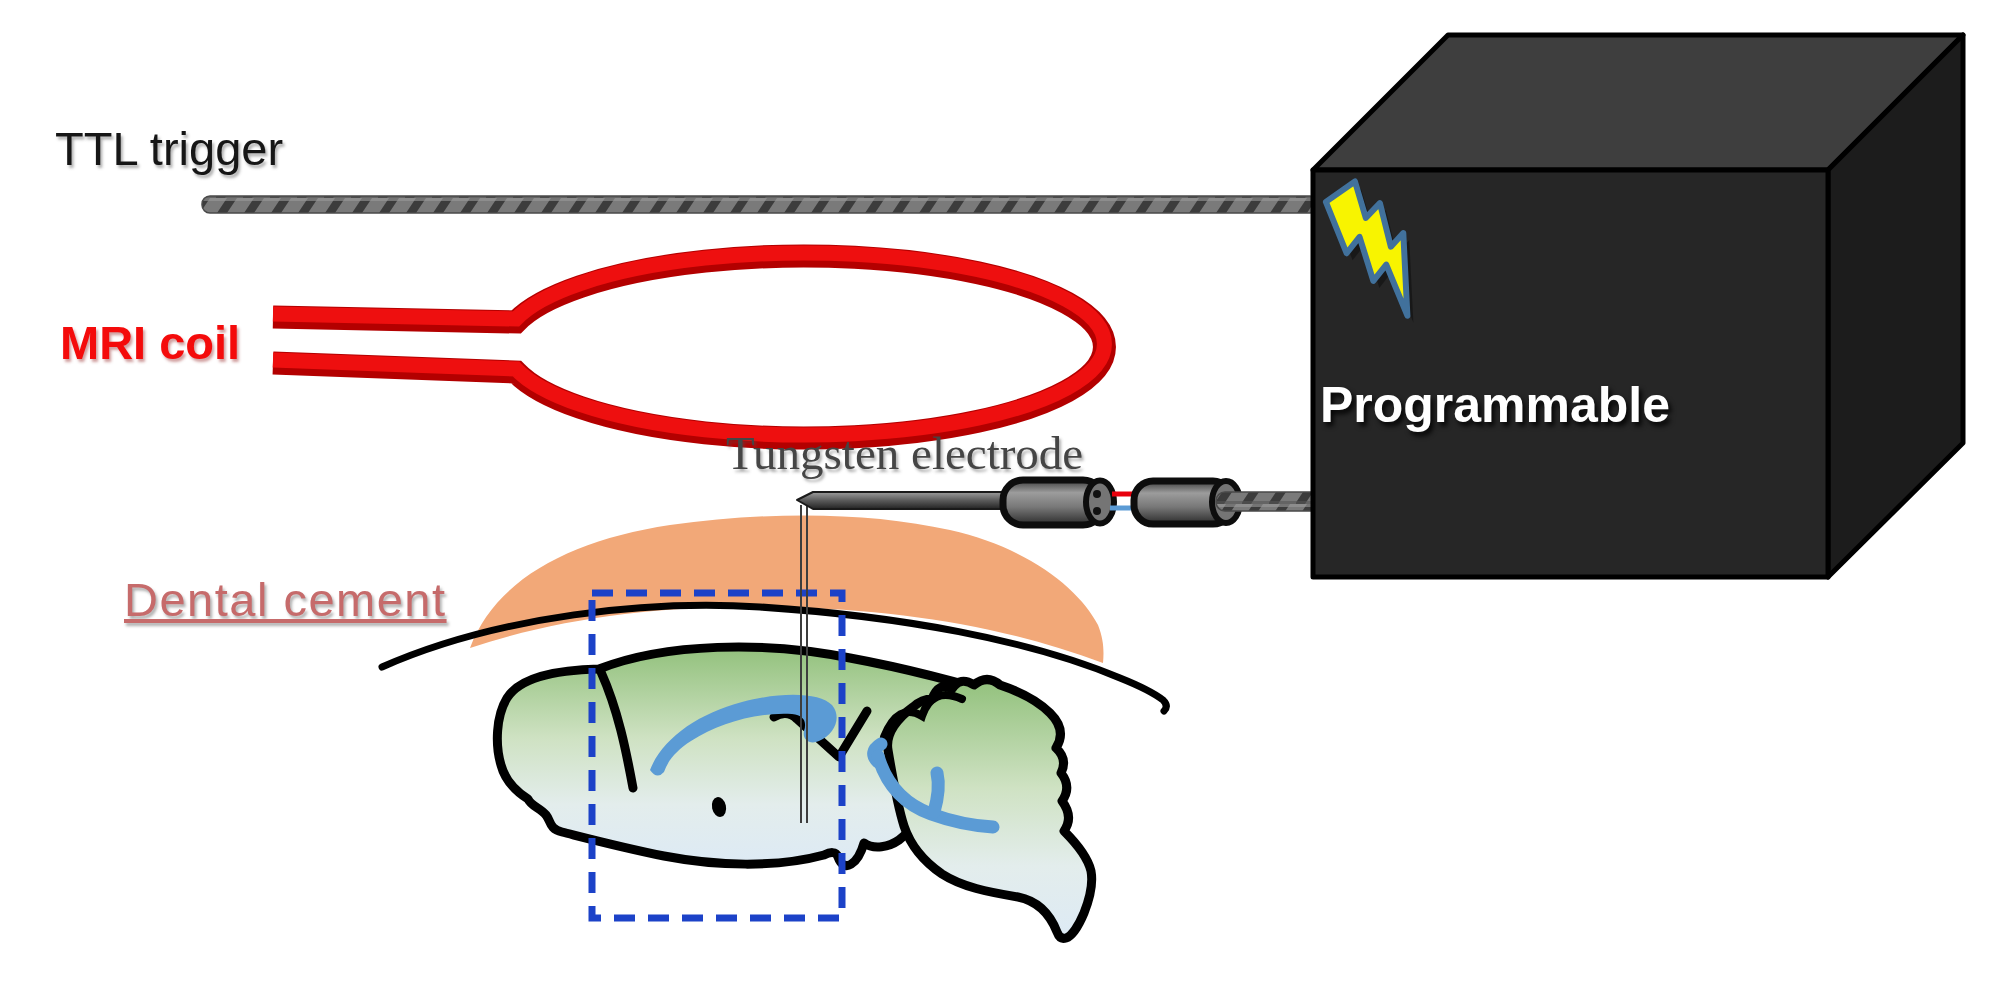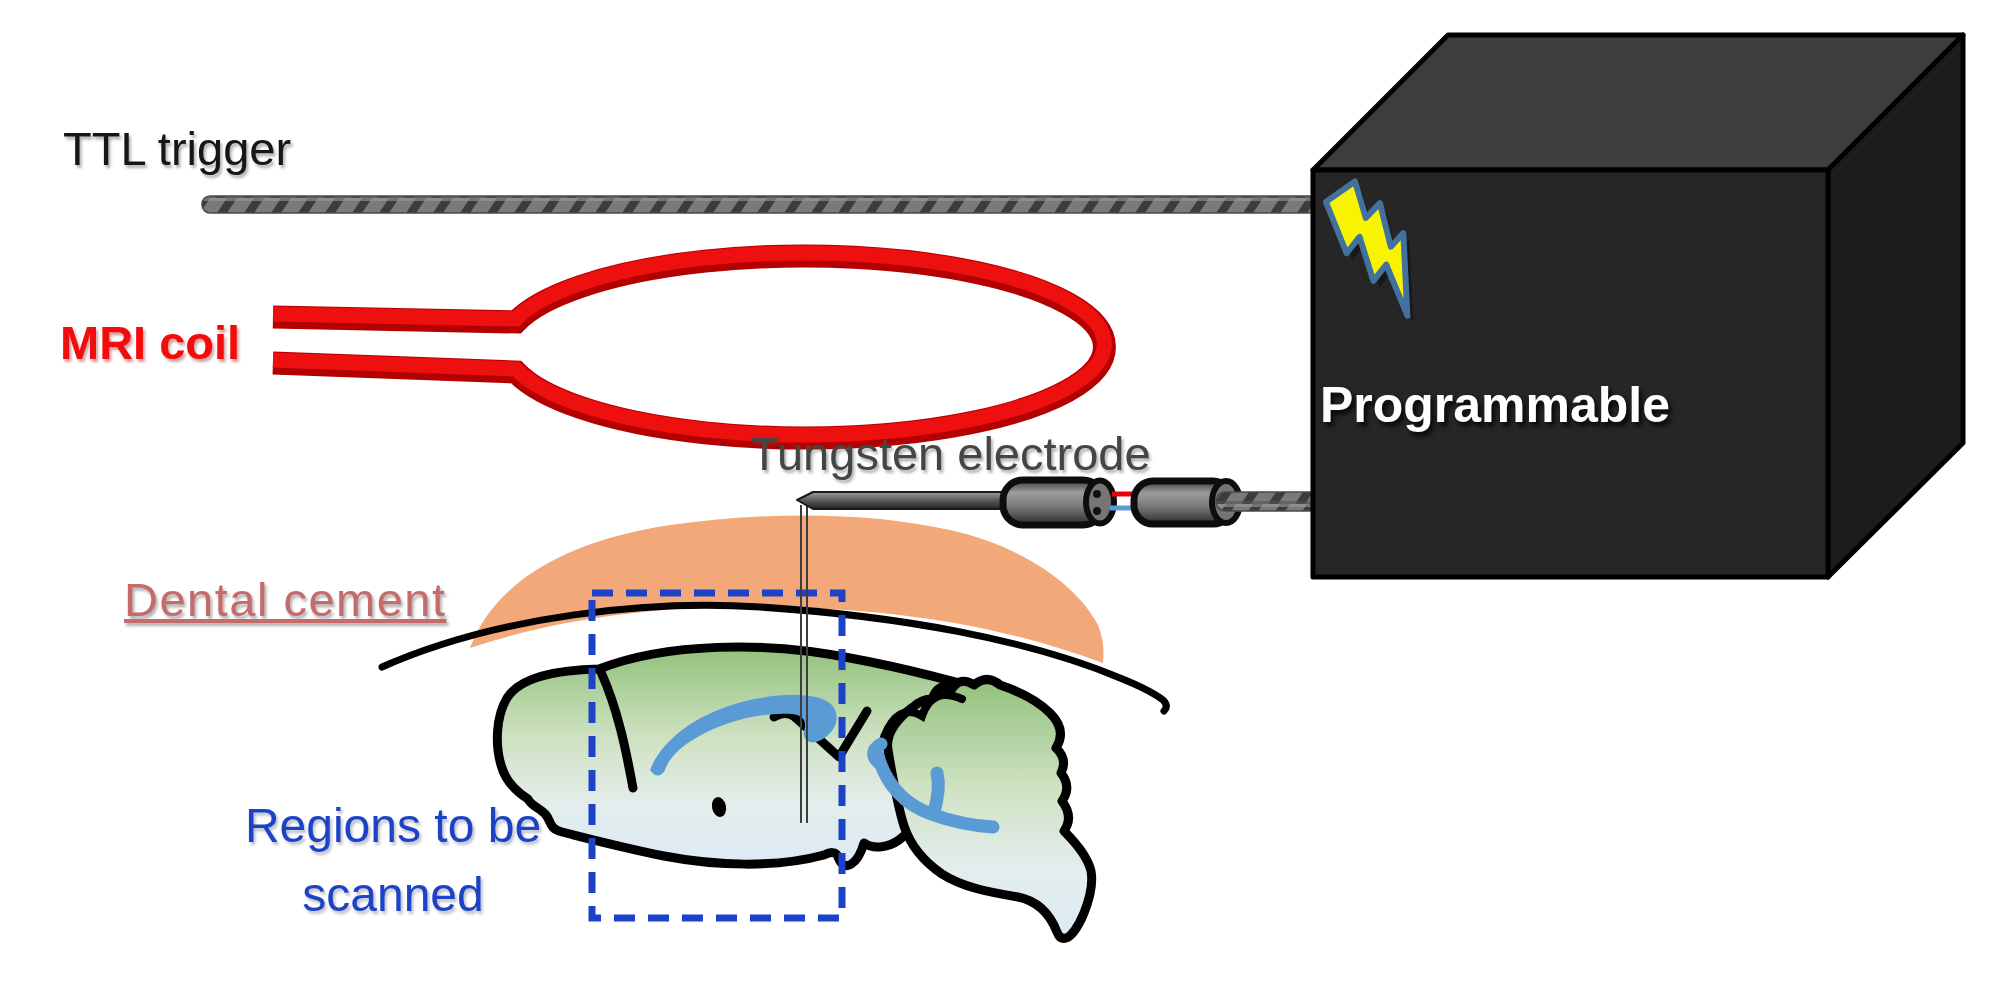--- a/index.html
+++ b/index.html
@@ -1,23 +1,23 @@
 <!DOCTYPE html>
 <html style="--ttl-label: #161616; --mri-label: #f40b0b; --coil-red: #ee0f0f; --coil-red-dark: #b30000; --tungsten-label: #454545; --cement-fill: #f2a878; --cement-label: #c66b6b; --regions-blue: #1c42c8; --hippocampus-blue: #5b9bd5; --brain-green: #92c17c; --brain-pale: #ddeaf5; --outline-black: #000000; --box-front: #262626; --box-top: #3e3e3e; --box-right: #1c1c1c; --box-text: #ffffff; --bolt-yellow: #f8f400; --bolt-blue: #41719c; --cable-gray: #7a7a7a; --cable-stripe: #3c3c3c; --wire-red: #e8000d; --wire-blue: #5b9bd5;"><head>
 <meta charset="utf-8">
 <style>
   html,body{margin:0;padding:0;background:#fff;}
   #stage{position:relative;width:2010px;height:990px;background:#fff;overflow:hidden;
          font-family:"Liberation Sans",sans-serif;}
   #scene{position:absolute;left:0;top:0;}
   .lbl{position:absolute;white-space:nowrap;font-size:47px;line-height:1.1;
        text-shadow:2px 3px 3px rgba(80,80,80,.45);}
-  .lbl-ttl{left:55px;top:123px;color:var(--ttl-label,#161616);margin-left:8px;}
+  .lbl-ttl{left:55px;top:123px;color:var(--ttl-label,#161616);}
   .lbl-mri{left:60px;top:317px;color:var(--mri-label,#f40b0b);text-shadow:2px 3px 3px rgba(150,40,40,.45);font-weight:bold;}
-  .lbl-tungsten{left:750px;top:428px;color:var(--tungsten-label,#454545);}
+  .lbl-tungsten{left:726px;top:428px;color:var(--tungsten-label,#454545);font-family:Liberation Serif, serif;}
   .lbl-dental{left:124px;top:574px;color:var(--cement-label,#c66b6b);letter-spacing:1.5px;text-decoration:underline;}
   .lbl-regions{left:168px;top:791px;width:450px;text-align:center;font-size:48px;
        color:var(--regions-blue,#1c42c8);line-height:69px;text-shadow:2px 3px 3px rgba(90,90,120,.4);}
   .lbl-box{left:1249px;top:364px;width:492px;text-align:center;color:var(--box-text,#ffffff);
        font-weight:bold;font-size:50px;line-height:83px;text-shadow:3px 4px 5px rgba(0,0,0,.85);}
   
   .cement{fill:var(--cement-fill,#f2a878);}
   .skull{stroke:var(--outline-black,#000);}
   .brain-stroke{stroke:var(--outline-black,#000);}
   .blue-fill{fill:var(--hippocampus-blue,#5b9bd5);}
@@ -154,22 +154,18 @@
 </svg>
 
 <div class="lbl lbl-ttl">TTL trigger</div>
 
 <div class="lbl lbl-mri">MRI coil</div>
 
 <div class="lbl lbl-tungsten">Tungsten electrode</div>
 
 <div class="lbl lbl-dental">Dental cement</div>
 
-<div class="lbl lbl-regions">
-  <div>Regions to be</div>
-  <div>scanned</div>
-</div>
 
 <div class="lbl lbl-box">
   <div>Programmable</div>
 </div>
 
 </div>
 
 </body></html>

